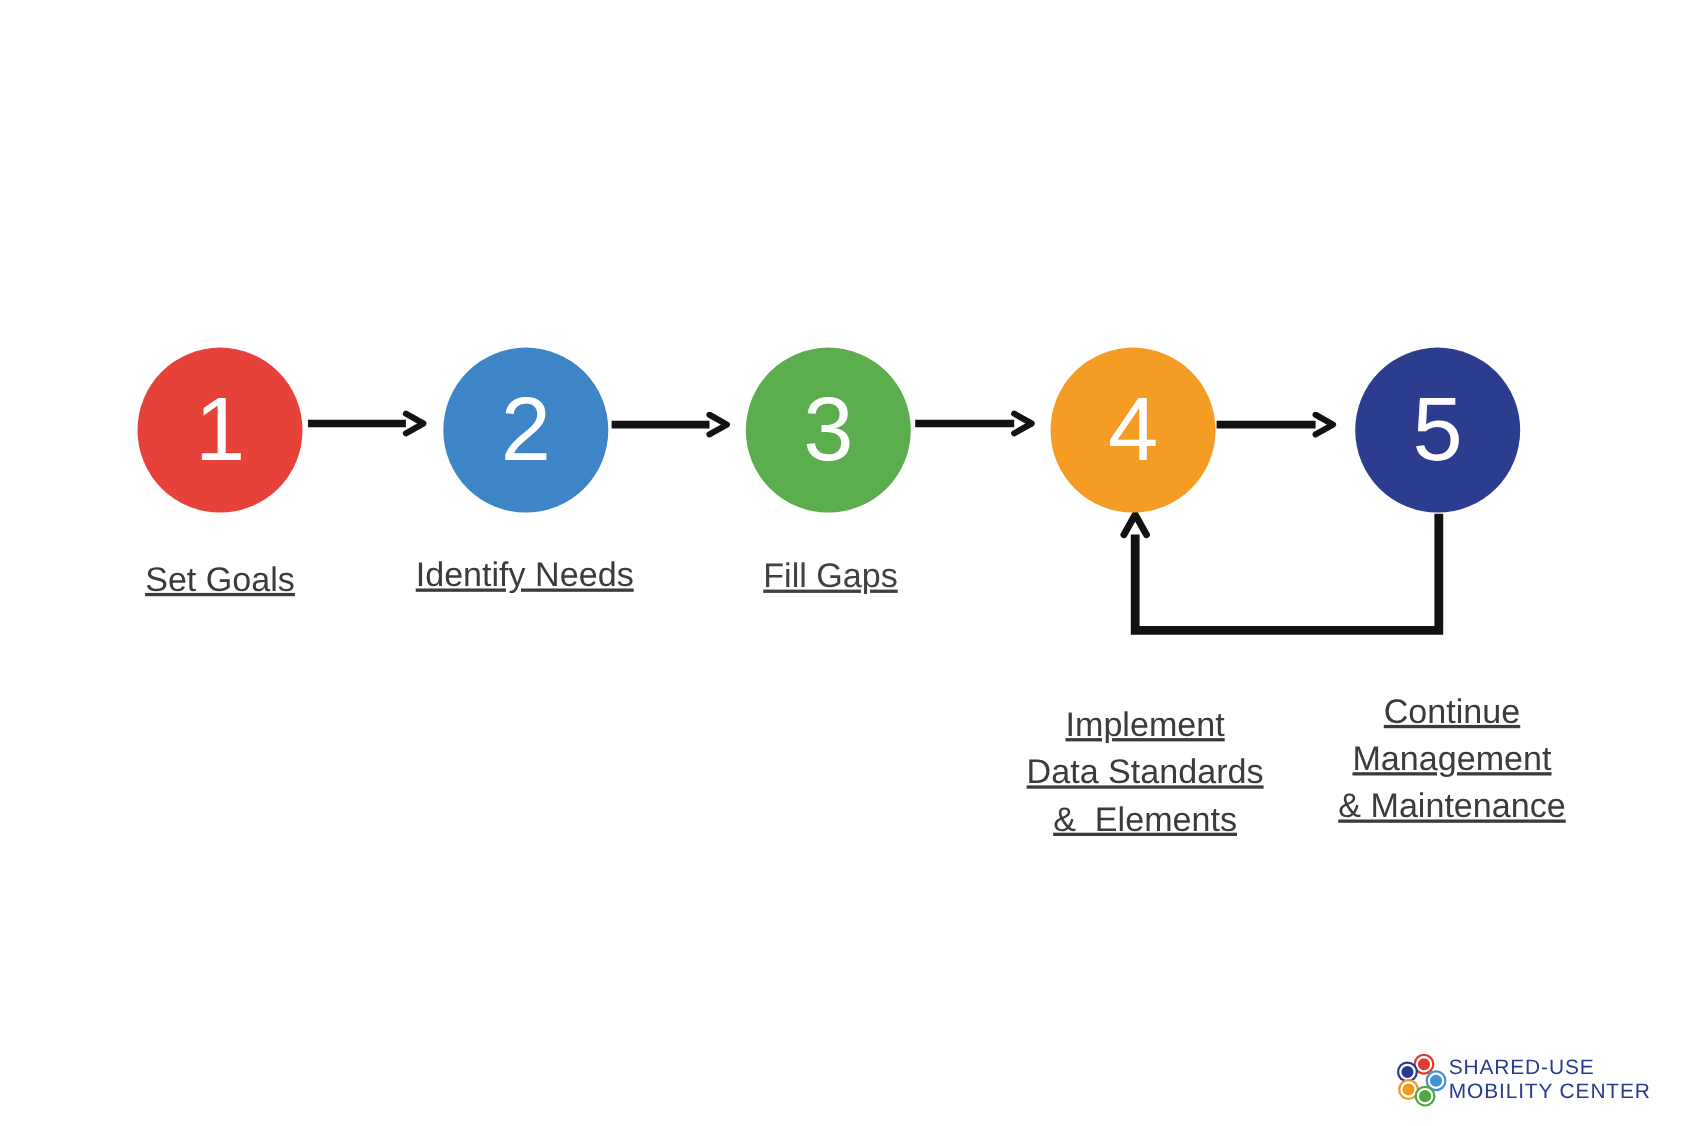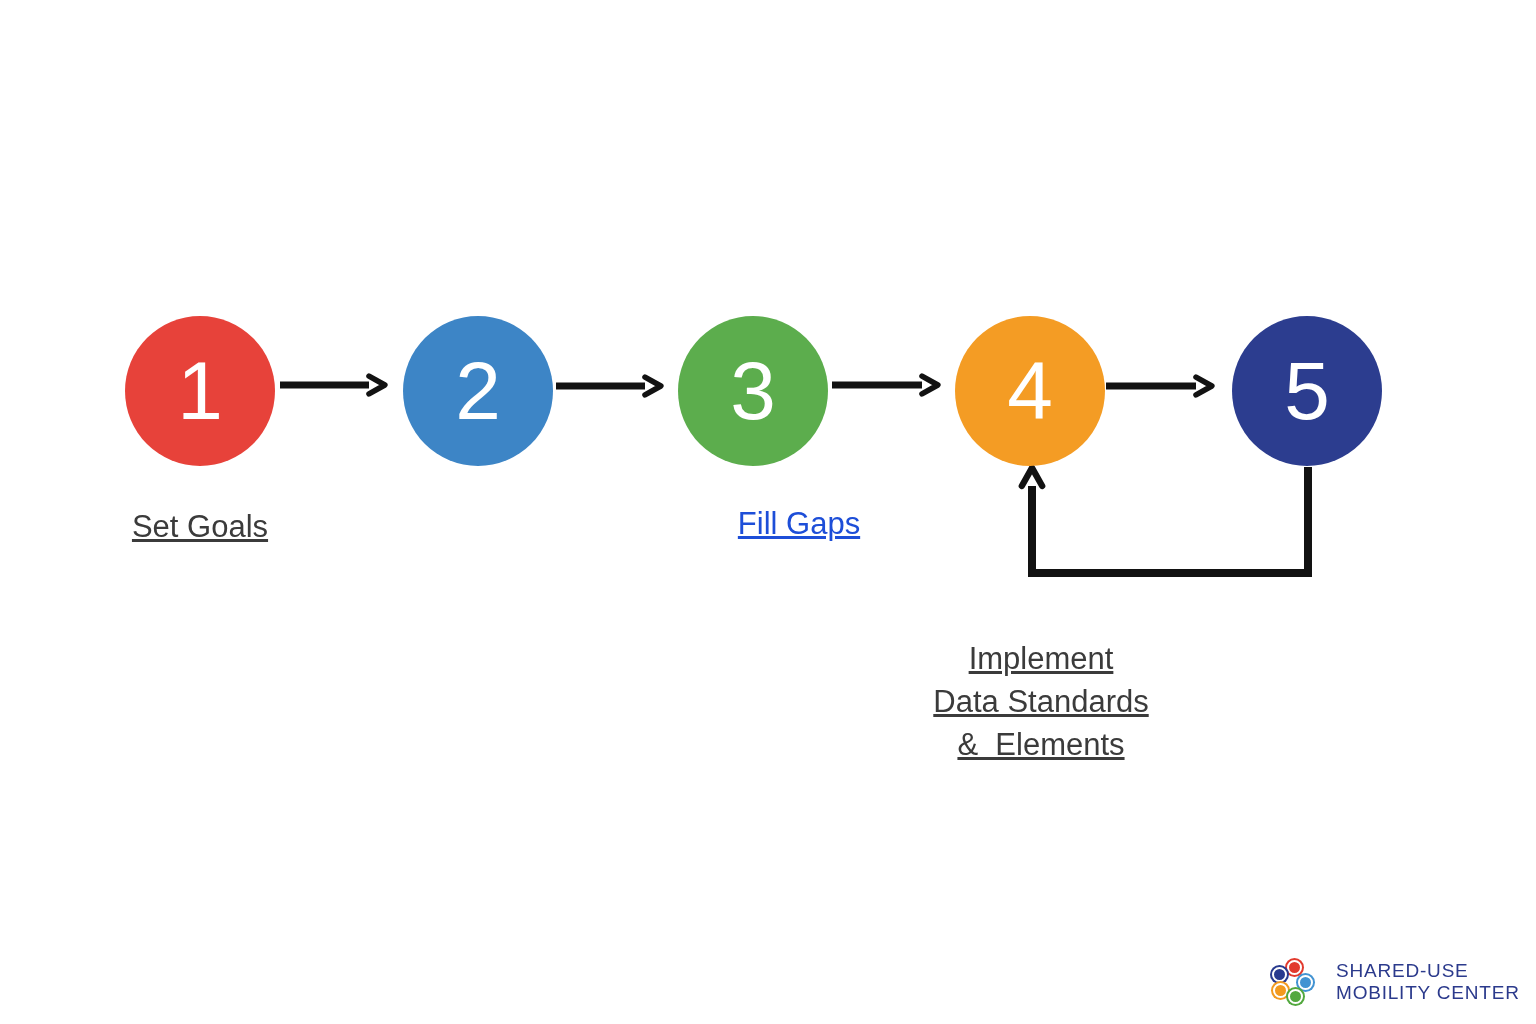--- a/index.html
+++ b/index.html
@@ -54,21 +54,21 @@
   .l3 { left: 755px;  top: 502px; }
   .l4 { left: 1041px; top: 603px; }
   .l5 { left: 1320px; top: 625px; }
 
   .logo {
     position: absolute;
     left: 1266px;
     top: 954px;
     display: flex;
     align-items: center;
-    gap: 20px;
+    gap: 1px;
   }
   .logo-mark {
     position: relative;
     width: 50px;
     height: 56px;
     flex: 0 0 auto;
   }
   .logo-dot {
     position: absolute;
     width: 11px;
@@ -122,24 +122,28 @@
     <span class="num" style="color: rgb(255, 255, 255);">3</span>
   </div>
   <div class="step-circle c4" style="background-color: rgb(244, 156, 36);">
     <span class="num" style="color: rgb(255, 255, 255);">4</span>
   </div>
   <div class="step-circle c5" style="background-color: rgb(44, 61, 143);">
     <span class="num" style="color: rgb(255, 255, 255);">5</span>
   </div>
 
   <div class="step-label l1" style="color: rgb(59, 59, 59);">Set Goals</div>
-  <div class="step-label l3" style="color: #1d4ed8; margin-left: 44px;">Fill Gaps</div>
+  <div class="step-label l2" style="color: rgb(59, 59, 59);">Identify Needs</div>
+  <div class="step-label l3" style="color: #404040;">Fill Gaps</div>
   <div class="step-label l4" style="color: rgb(59, 59, 59); margin-top: 34px;">Implement
 Data Standards
 &amp;  Elements</div>
+  <div class="step-label l5" style="color: rgb(59, 59, 59);">Continue
+Management
+&amp; Maintenance</div>
 
   <div class="logo">
     <div class="logo-mark">
       <span class="logo-dot dot-red" style="color: rgb(226, 58, 46);"></span>
       <span class="logo-dot dot-navy" style="color: rgb(40, 58, 143);"></span>
       <span class="logo-dot dot-blue" style="color: rgb(66, 147, 210);"></span>
       <span class="logo-dot dot-orange" style="color: rgb(242, 154, 31);"></span>
       <span class="logo-dot dot-green" style="color: rgb(82, 168, 62);"></span>
     </div>
     <div class="logo-text" style="color: rgb(43, 58, 140);">

